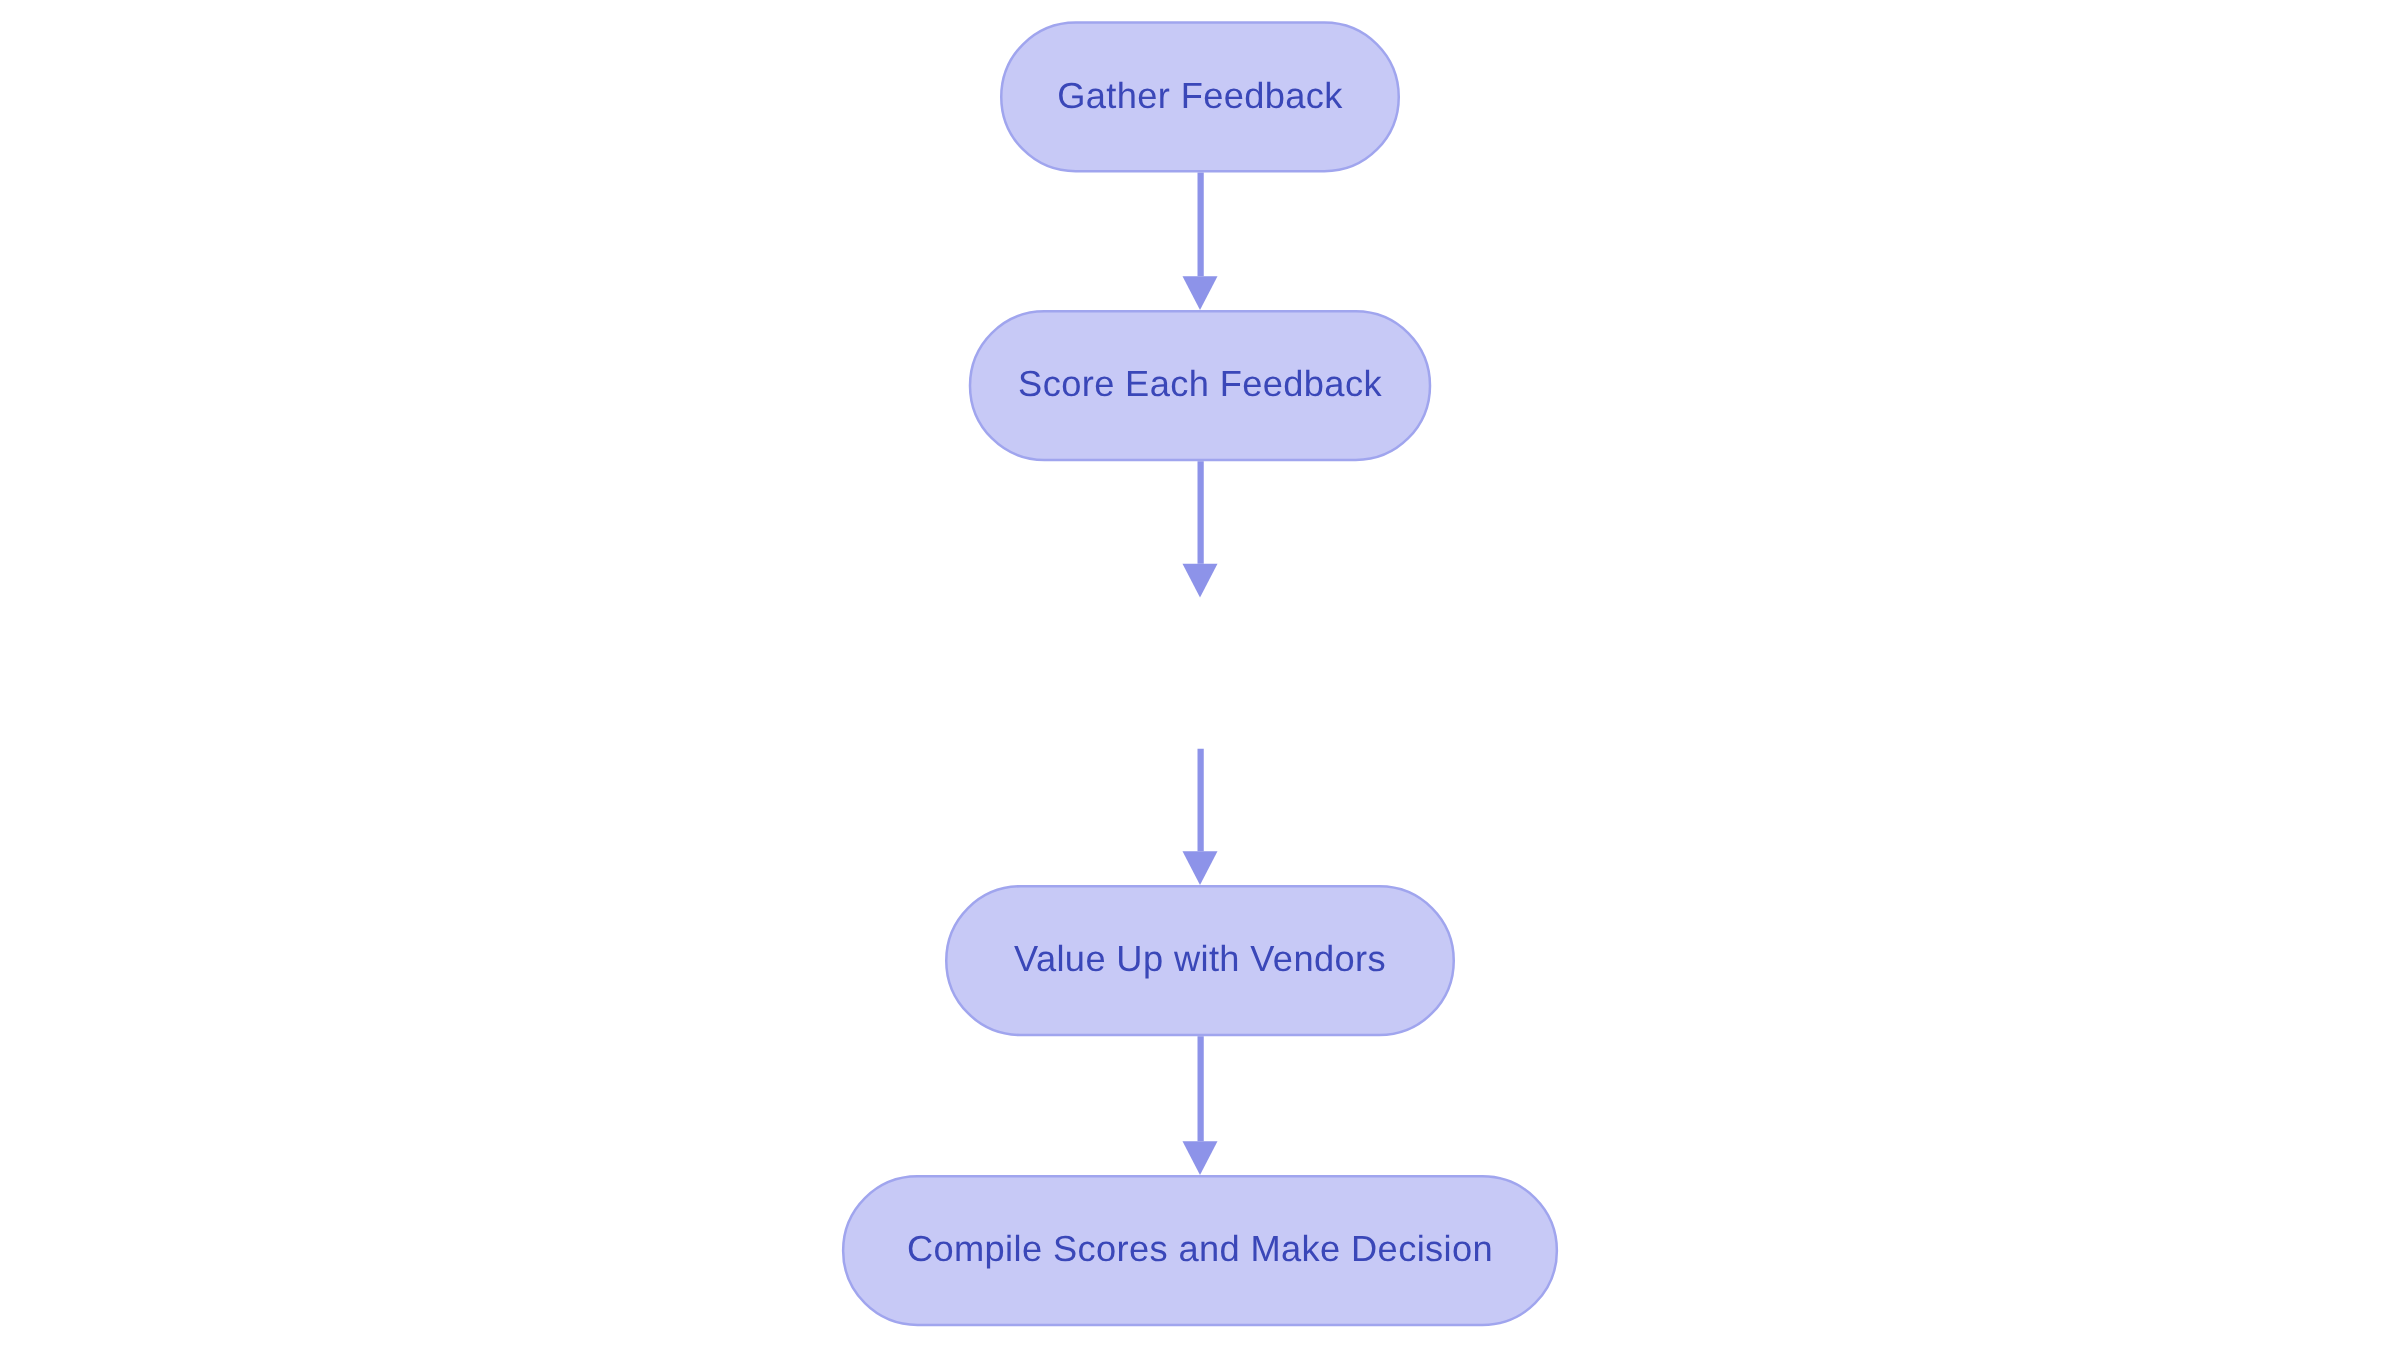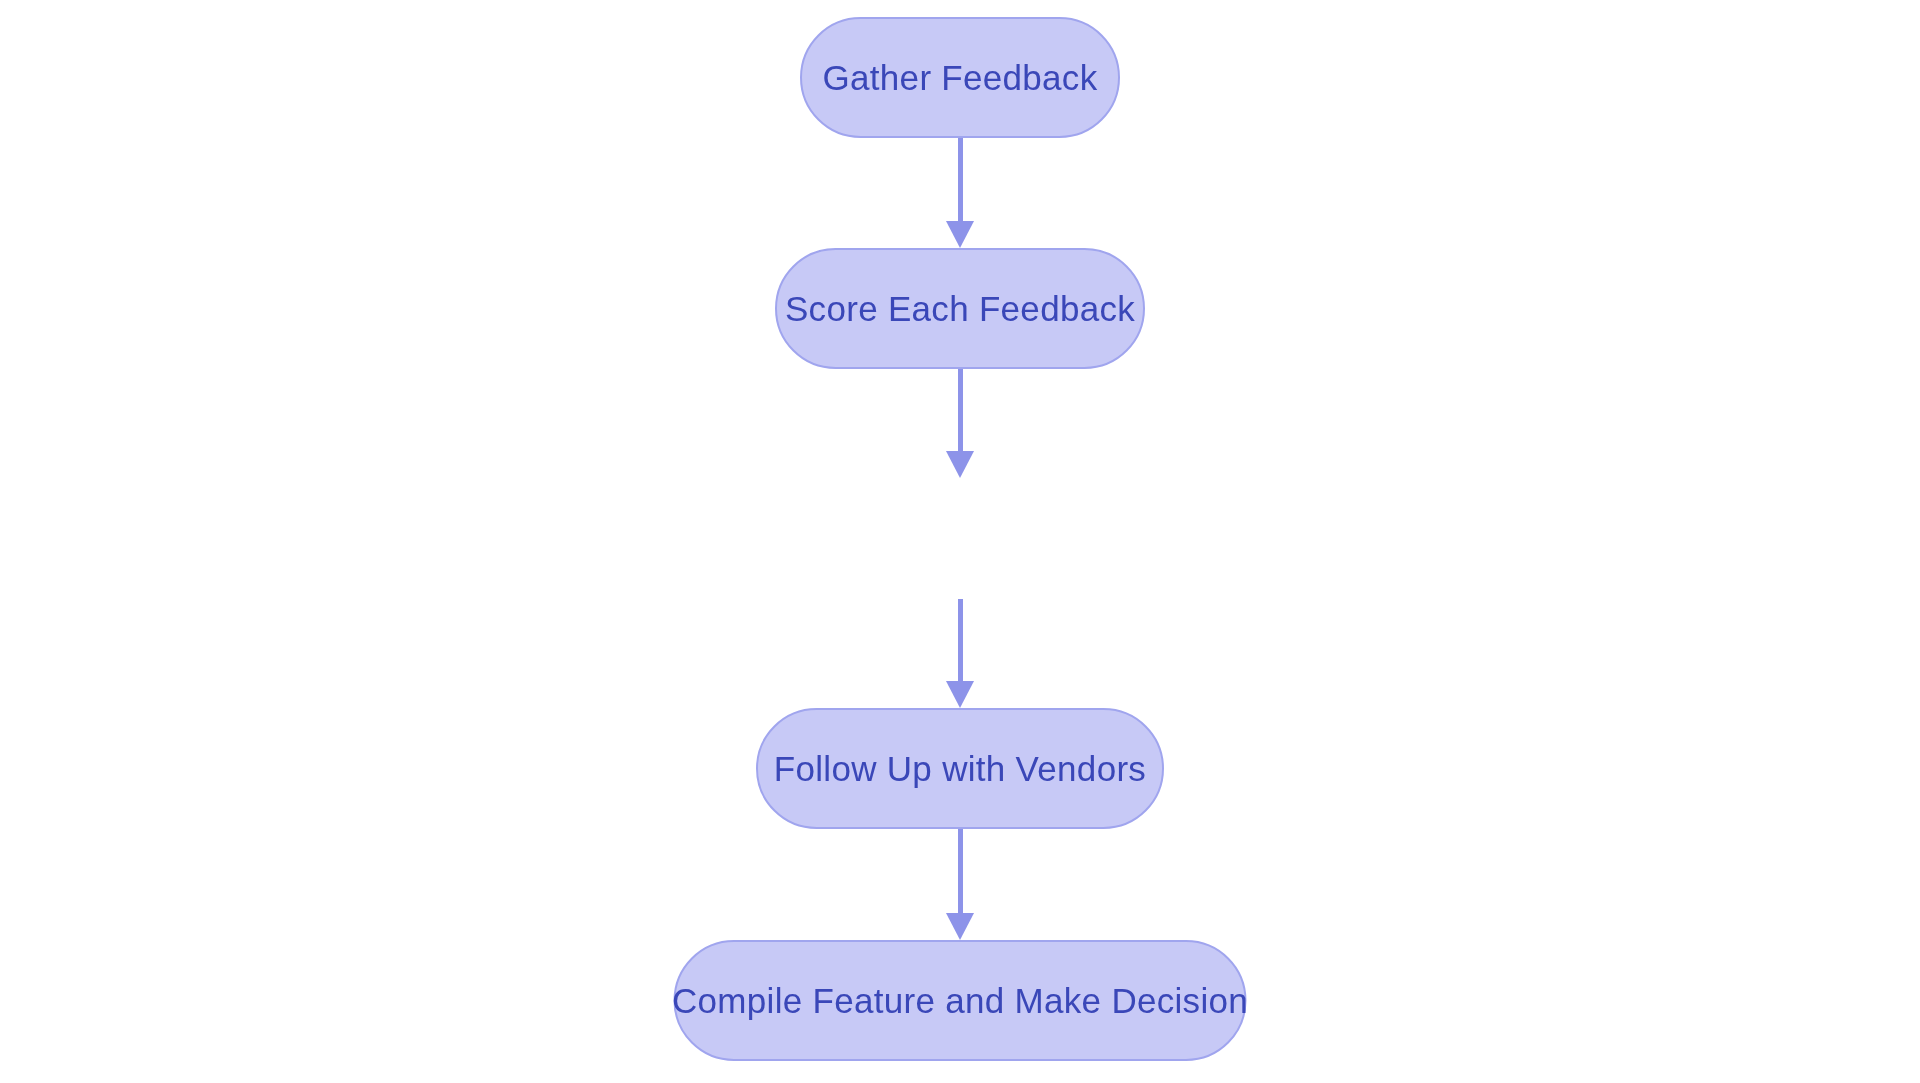--- a/index.html
+++ b/index.html
@@ -30,21 +30,21 @@
     height: 121px;
     background: var(--node-fill);
     border: 2px solid var(--node-border);
     border-radius: 61px;
     display: flex;
     align-items: center;
     justify-content: center;
   }
   .node-label {
     color: var(--node-text);
-    font-size: 35px;
+    font-size: 29px;
     letter-spacing: 0.3px;
     white-space: nowrap;
   }
   .node-1 { top: 17px;  width: 320px; }
   .node-2 { top: 248px; width: 370px; }
   .node-3 { top: 478px; width: 446px; }
   .node-4 { top: 708px; width: 408px; }
   .node-5 { top: 940px; width: 573px; }
 
   .arrow { position: absolute; left: 0; width: 100%; }
@@ -95,25 +95,25 @@
     <div class="arrow-head"></div>
   </div>
 
 
   <div class="arrow arrow-3">
     <div class="arrow-line"></div>
     <div class="arrow-head"></div>
   </div>
 
   <div class="node node-4">
-    <span class="node-label">Follow Up with Vendors</span>
+    <span class="node-label">Value Up with Vendors</span>
   </div>
 
   <div class="arrow arrow-4">
     <div class="arrow-line"></div>
     <div class="arrow-head"></div>
   </div>
 
   <div class="node node-5">
-    <span class="node-label">Compile Feature and Make Decision</span>
+    <span class="node-label">Compile Scores and Make Decision</span>
   </div>
 
 </div>
 
 </body></html>

